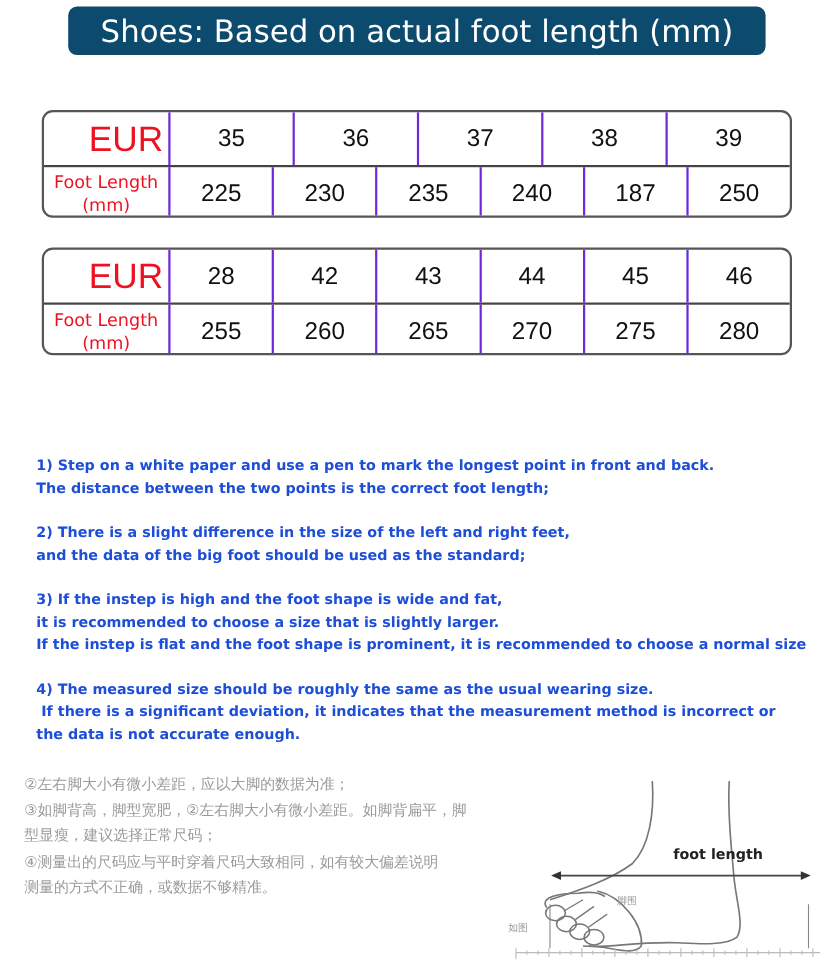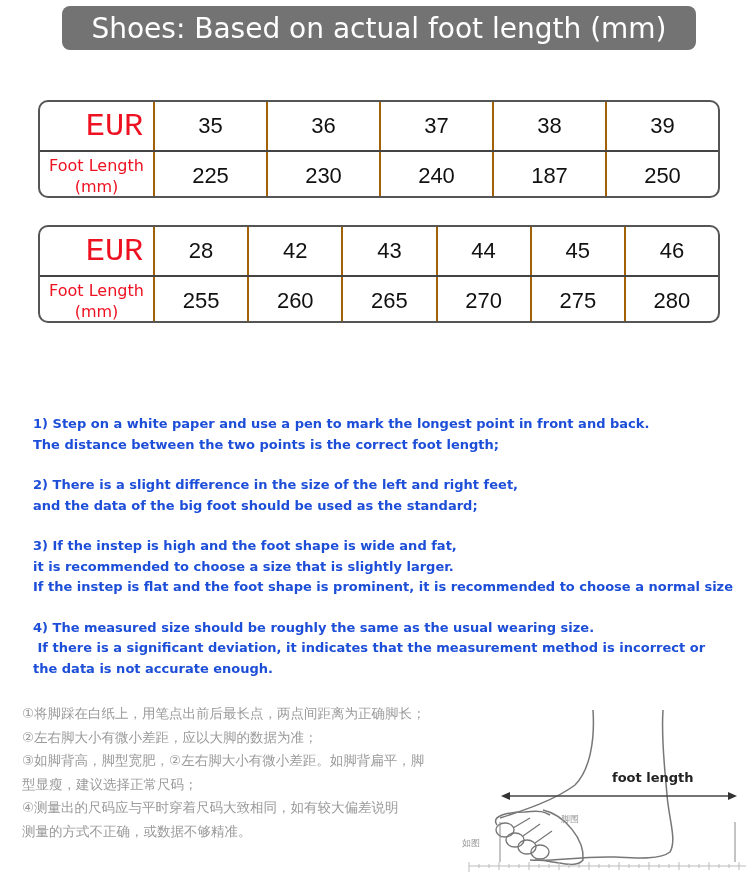--- a/index.html
+++ b/index.html
@@ -1,25 +1,25 @@
 <!DOCTYPE html>
 <html><head>
 <meta charset="utf-8">
 <style>
   html, body { margin:0; padding:0; }
   body { width:746px; height:884px; background:#ffffff; position:relative; overflow:hidden; font-family:"DejaVu Sans", sans-serif; }
-  .title-wrap { position:absolute; left:62px; top:6px; width:634px; height:44px; background:#737373; border-radius:8px; display:flex; align-items:center; justify-content:center; }
+  .title-wrap { position:absolute; left:62px; top:6px; width:634px; height:44px; background:#0c4a6e; border-radius:8px; display:flex; align-items:center; justify-content:center; }
   .title { color:#ffffff; font-size:28px; font-family:"DejaVu Sans", sans-serif; letter-spacing:0px; white-space:nowrap; }
   .size-table { position:absolute; left:38px; width:682px; border:2px solid #555; border-radius:10px; overflow:hidden; box-sizing:border-box; }
   .size-table .row { display:flex; height:48px; }
   .size-table .row + .row { border-top:2px solid #444; }
   .size-table .cell { display:flex; align-items:center; justify-content:center; font-family:"Liberation Sans", sans-serif; font-size:22px; color:#111; box-sizing:border-box; }
-  .size-table .cell + .cell { border-left:2px solid #a16207;text-align:right; }
+  .size-table .cell + .cell { border-left:2px solid #6d28d9;text-align:right; }
   .size-table .head { width:113px; color:#ee1122; }
-  .size-table .head.eur { font-size:32px; font-family:Liberation Mono, monospace;padding-left:36px; }
+  .size-table .head.eur { font-size:32px; font-family:Liberation Sans, sans-serif;padding-left:36px; }
   .size-table .head.fl { font-size:16px; font-family:"DejaVu Sans", sans-serif; line-height:21px; text-align:center; flex-direction:column; }
   .size-table .val { flex:1; }
   .t1 { top:100px; height:98px; }
   .t2 { top:225px; height:98px; }
   .instructions { position:absolute; left:33px; top:414px; width:700px; font-family:"DejaVu Sans", sans-serif; font-size:13px; font-weight:bold; color:#1d4ed8; line-height:20.5px; }
   .instr-block { margin-bottom:20px; }
   .instr-block div { white-space:nowrap; }
   .cn { position:absolute; left:22px; top:702px; width:460px; font-size:13.5px; color:#9a9a9a; line-height:23.5px; font-family:"DejaVu Sans", sans-serif; }
   .cn div { white-space:nowrap; }
   .diagram { position:absolute; left:455px; top:700px; width:291px; height:184px; }
@@ -43,20 +43,21 @@
     <div class="cell val">38</div>
     <div class="cell val">39</div>
   </div>
   <div class="row">
     <div class="cell head fl">
       <span>Foot Length</span>
       <span>(mm)</span>
     </div>
     <div class="cell val">225</div>
     <div class="cell val">230</div>
+    <div class="cell val">235</div>
     <div class="cell val">240</div>
     <div class="cell val">187</div>
     <div class="cell val">250</div>
   </div>
 </div>
 
 <div class="size-table t2">
   <div class="row">
     <div class="cell head eur">EUR</div>
     <div class="cell val">28</div>
@@ -95,21 +96,20 @@
     <div>If the instep is flat and the foot shape is prominent, it is recommended to choose a normal size</div>
   </div>
   <div class="instr-block">
     <div>4) The measured size should be roughly the same as the usual wearing size.</div>
     <div style="white-space:pre;"> If there is a significant deviation, it indicates that the measurement method is incorrect or</div>
     <div>the data is not accurate enough.</div>
   </div>
 </div>
 
 <div class="cn">
-  <div>①将脚踩在白纸上，用笔点出前后最长点，两点间距离为正确脚长；</div>
   <div>②左右脚大小有微小差距，应以大脚的数据为准；</div>
   <div>③如脚背高，脚型宽肥，②左右脚大小有微小差距。如脚背扁平，脚</div>
   <div>型显瘦，建议选择正常尺码；</div>
   <div>④测量出的尺码应与平时穿着尺码大致相同，如有较大偏差说明</div>
   <div>测量的方式不正确，或数据不够精准。</div>
 </div>
 
 <svg class="diagram" viewBox="0 0 291 184" xmlns="http://www.w3.org/2000/svg">
 
   <path d="M138 10 C140 40 135 70 120 85 C100 100 70 110 45 118" fill="none" stroke="#777" stroke-width="1.5"></path>

